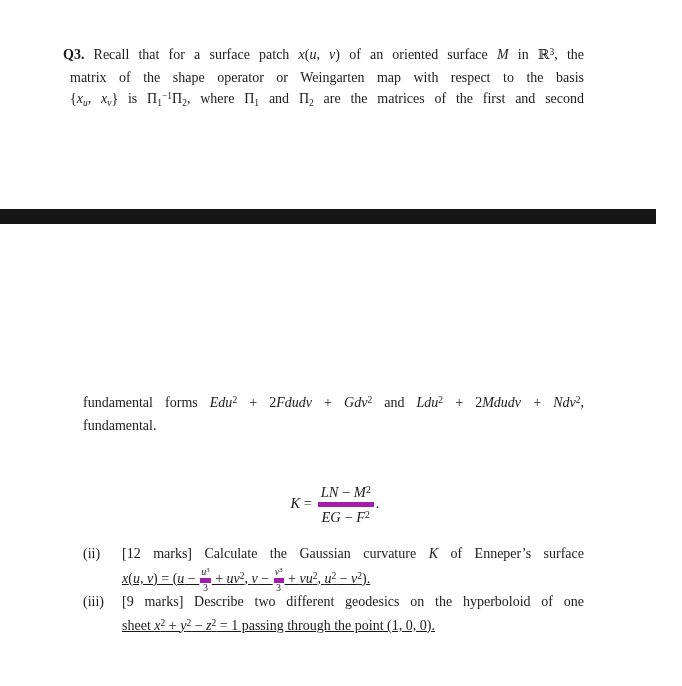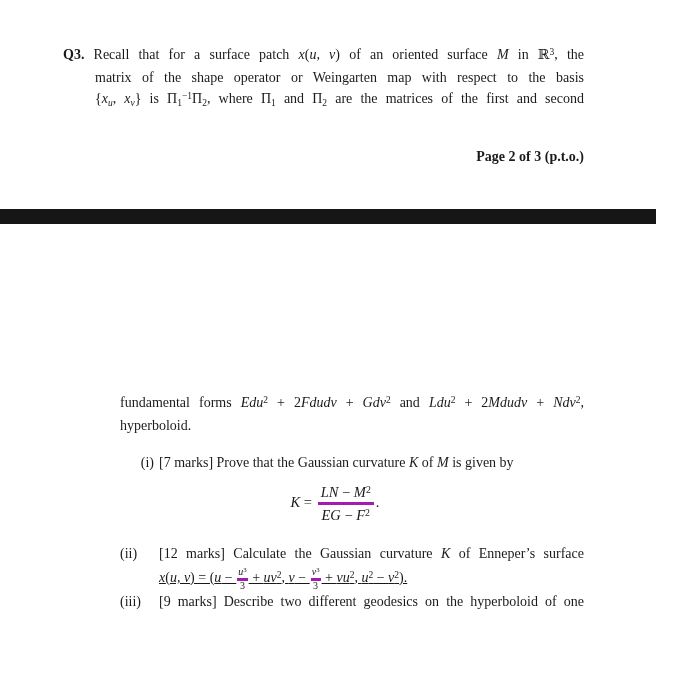--- a/index.html
+++ b/index.html
@@ -7,81 +7,78 @@
   body {
     font-family: "Liberation Serif", "DejaVu Serif", serif;
     font-size: 14px;
     color: #1a1a1a;
     background: #ffffff;
   }
   .page { position: relative; width: 656px; height: 686px; background: #ffffff; overflow: hidden; }
   .abs { position: absolute; }
 
   .line { line-height: 21px; }
-  .p2 .line { line-height: 22px; margin-left: 37px; }
+  .p2 .line { line-height: 22px; }
 
   .jall { text-align: justify; text-align-last: justify; }
   .bold { font-weight: bold; }
   .ital { font-style: italic; }
   .sup { font-size: 0.68em; position: relative; top: -0.45em; }
   .sub { font-size: 0.68em; position: relative; top: 0.28em; }
 
   .q3-para   { top: 44px;  left: 63px; width: 521px; }
-  .hang      { margin-left: 32px; }
+  .hang      { margin-left: 7px; }
 
   .page-footer { top: 149px; left: 63px; width: 521px; text-align: right; font-weight: bold; }
 
   .separator { top: 209px; left: 0; width: 682px; height: 15px; background: #161616; }
 
   .cont-para { top: 392px; left: 83px; width: 501px; }
 
   .item      { left: 83px; width: 501px; }
   .item-i    { top: 452px; }
   .item-ii   { top: 543px; }
   .item-iii  { top: 591px; }
   .item-label { display: inline-block; width: 34px; margin-right: 5px; text-align: right; }
   .cont2 { padding-left: 39px; margin-top: 2px; text-decoration: underline; }
 
   .formula { top: 483px; left: 100px; width: 470px; height: 46px; text-align: center; font-size: 14.5px; }
 
   .frac { display: inline-block; vertical-align: middle; text-align: center; margin: 0 2px; line-height: 1.25; }
-  .frac .num { display: block; border-bottom: 3px solid #a21caf; padding: 0 3px 1px; }
+  .frac .num { display: block; border-bottom: 5px solid #a21caf; padding: 0 3px 1px; }
   .frac .den { display: block; padding: 1px 3px 0; }
   .frac.small { font-size: 10px; line-height: 1.05; margin: 0 1px; }
   .frac.small .num { padding: 0 1px 0; }
   .frac.small .den { padding: 0 1px; }
 </style>
 </head>
 <body>
 
 <div class="page" style="background: rgb(255, 255, 255);">
 
   <div class="abs q3-para">
     <div class="line jall"><span class="bold">Q3.</span><span> Recall that for a surface patch </span><span class="ital">x</span><span>(</span><span class="ital">u, v</span><span>) of an oriented surface </span><span class="ital">M</span><span> in </span><span>ℝ</span><span class="sup">3</span><span>, the</span></div>
     <div class="line jall hang"><span>matrix of the shape operator or Weingarten map with respect to the basis</span></div>
     <div class="line jall hang"><span>{</span><span class="ital">x</span><span class="ital sub">u</span><span>, </span><span class="ital">x</span><span class="ital sub">v</span><span>} is </span><span>Π</span><span class="sub">1</span><span class="sup">−1</span><span>Π</span><span class="sub">2</span><span>, where </span><span>Π</span><span class="sub">1</span><span> and </span><span>Π</span><span class="sub">2</span><span> are the matrices of the first and second</span></div>
   </div>
 
-  <div class="abs page-footer">Page 2 of 3 (p.t.o.)</div>
 
   <div class="abs separator" style="background: rgb(22, 22, 22);"></div>
 
   <div class="abs cont-para p2">
     <div class="line jall"><span>fundamental forms </span><span class="ital">Edu</span><span class="sup">2</span><span> + 2</span><span class="ital">Fdudv</span><span> + </span><span class="ital">Gdv</span><span class="sup">2</span><span> and </span><span class="ital">Ldu</span><span class="sup">2</span><span> + 2</span><span class="ital">Mdudv</span><span> + </span><span class="ital">Ndv</span><span class="sup">2</span><span>,</span></div>
-    <div class="line"><span>hyperboloid.</span></div>
+    <div class="line"><span>fundamental.</span></div>
   </div>
 
-  <div class="abs item item-i p2">
-    <div class="line"><span class="item-label">(i)</span><span><span>[7 marks] Prove that the Gaussian curvature </span><span class="ital">K</span><span> of </span><span class="ital">M</span><span> is given by</span></span></div>
-  </div>
 
   <div class="abs formula"><span class="ital">K</span><span> = </span><span class="frac"><span class="num"><span class="ital">LN</span><span> − </span><span class="ital">M</span><span class="sup">2</span></span><span class="den"><span class="ital">EG</span><span> − </span><span class="ital">F</span><span class="sup">2</span></span></span><span>.</span></div>
 
   <div class="abs item item-ii p2">
     <div class="line jall"><span class="item-label">(ii)</span><span><span>[12 marks] Calculate the Gaussian curvature </span><span class="ital">K</span><span> of Enneper’s surface</span></span></div>
     <div class="line cont2"><span class="ital">x</span><span>(</span><span class="ital">u, v</span><span>) = (</span><span class="ital">u</span><span> − </span><span class="frac small"><span class="num"><span class="ital">u</span><span class="sup">3</span></span><span class="den"><span>3</span></span></span><span> + </span><span class="ital">uv</span><span class="sup">2</span><span>, </span><span class="ital">v</span><span> − </span><span class="frac small"><span class="num"><span class="ital">v</span><span class="sup">3</span></span><span class="den"><span>3</span></span></span><span> + </span><span class="ital">vu</span><span class="sup">2</span><span>, </span><span class="ital">u</span><span class="sup">2</span><span> − </span><span class="ital">v</span><span class="sup">2</span><span>).</span></div>
   </div>
 
   <div class="abs item item-iii p2">
     <div class="line jall"><span class="item-label">(iii)</span><span><span>[9 marks] Describe two different geodesics on the hyperboloid of one</span></span></div>
+    <div class="line cont2"><span>sheet </span><span class="ital">x</span><span class="sup">2</span><span> + </span><span class="ital">y</span><span class="sup">2</span><span> − </span><span class="ital">z</span><span class="sup">2</span><span> = 1 passing through the point (1, 0, 0).</span></div>
   </div>
 
 </div>
 
 </body></html>

